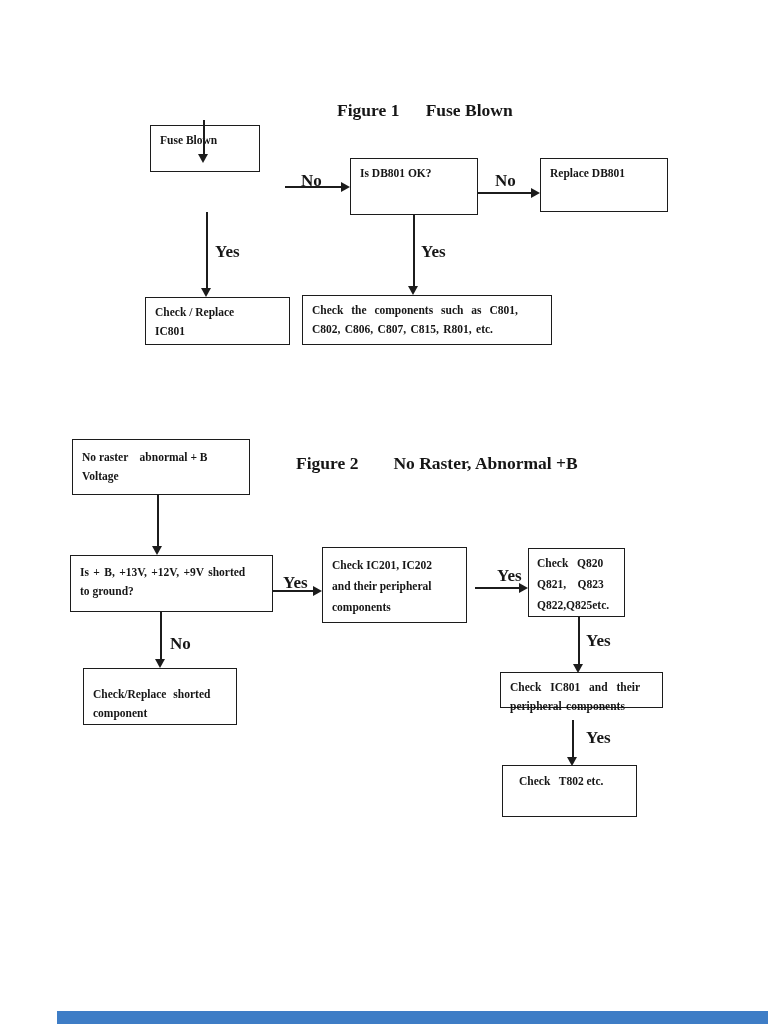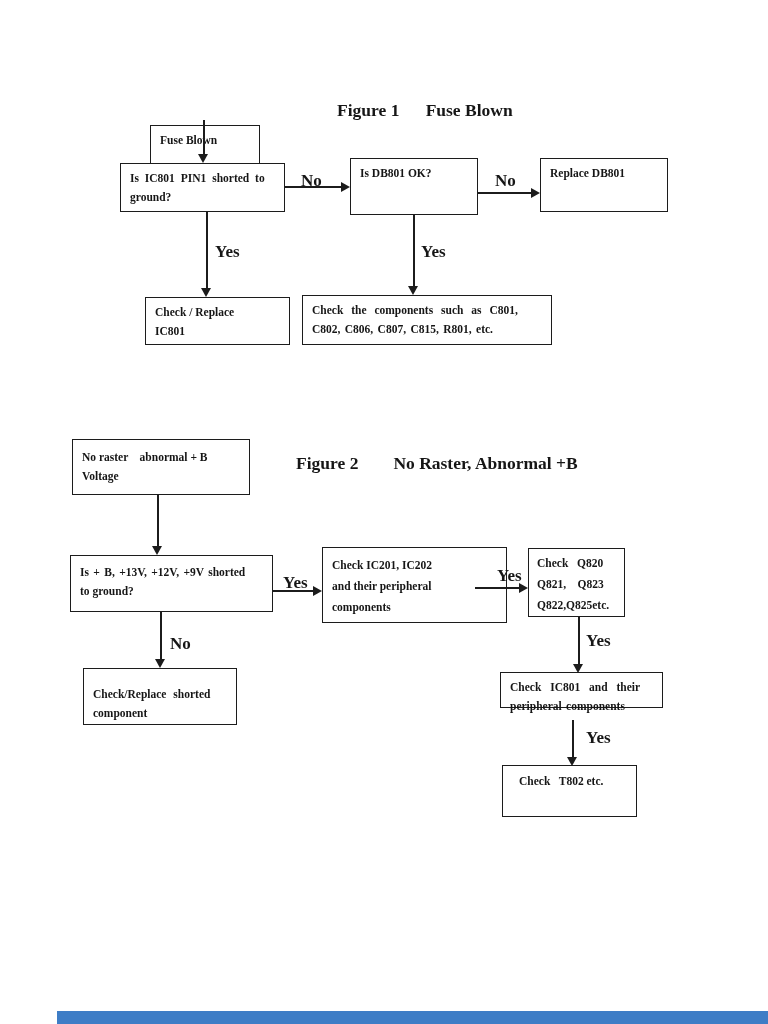--- a/index.html
+++ b/index.html
@@ -68,24 +68,20 @@
 
   <div class="fig-title" style="left:337px; top:100px;">Figure 1      Fuse Blown</div>
 
   <div class="node" style="left:150px; top:105px; width:110px; height:47px;margin-top:20px;">
     <div class="line">Fuse Blown</div>
   </div>
 
   <div class="vline" style="left:203px; top:120px; height:35px;"></div>
   <div class="head-down" style="left:198px; top:154px;"></div>
 
-  <div class="node" style="left:120px; top:163px; width:165px; height:49px;">
-    <div class="line ws1">Is IC801 PIN1 shorted to</div>
-    <div class="line">ground?</div>
-  </div>
 
   <div class="branch-label" style="left:301px; top:171px;">No</div>
   <div class="hline" style="left:285px; top:186px; width:56px;"></div>
   <div class="head-right" style="left:341px; top:182px;"></div>
 
   <div class="node" style="left:350px; top:158px; width:128px; height:57px;">
     <div class="line">Is DB801 OK?</div>
   </div>
 
   <div class="branch-label" style="left:495px; top:171px;">No</div>
@@ -126,21 +122,21 @@
 
   <div class="node" style="left:70px; top:555px; width:203px; height:57px; padding-top:7px;">
     <div class="line wsq">Is + B, +13V, +12V, +9V shorted</div>
     <div class="line">to ground?</div>
   </div>
 
   <div class="branch-label" style="left:283px; top:573px;">Yes</div>
   <div class="hline" style="left:273px; top:590px; width:40px;"></div>
   <div class="head-right" style="left:313px; top:586px;"></div>
 
-  <div class="node lh21" style="left:322px; top:547px; width:185px; height:76px; padding-top:7px;">
+  <div class="node lh21" style="left:322px; top:547px; width:145px; height:76px; padding-top:7px;">
     <div class="line">Check IC201, IC202</div>
     <div class="line">and their peripheral</div>
     <div class="line">components</div>
   </div>
 
   <div class="branch-label" style="left:497px; top:566px;">Yes</div>
   <div class="hline" style="left:475px; top:587px; width:44px;"></div>
   <div class="head-right" style="left:519px; top:583px;"></div>
 
   <div class="node lh21" style="left:528px; top:548px; width:97px; height:69px; padding:4px 8px;">

